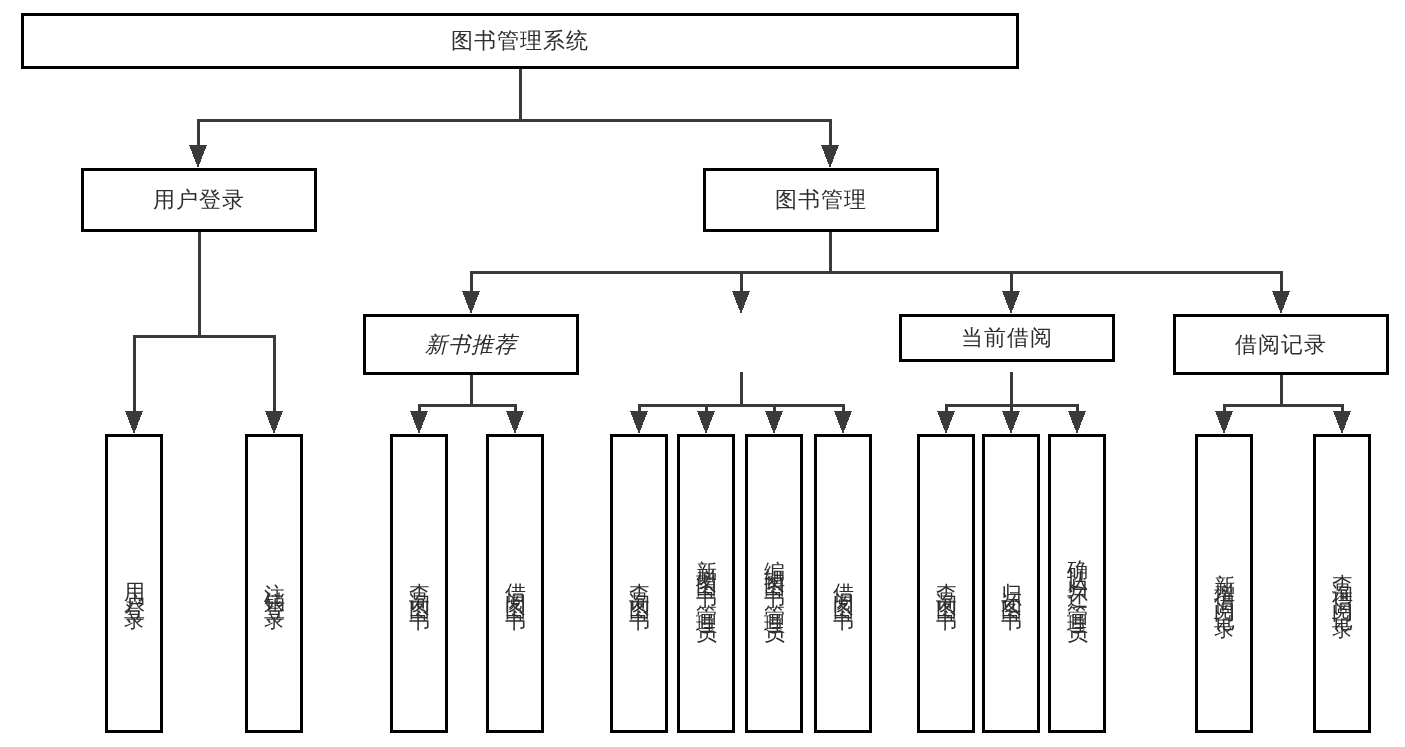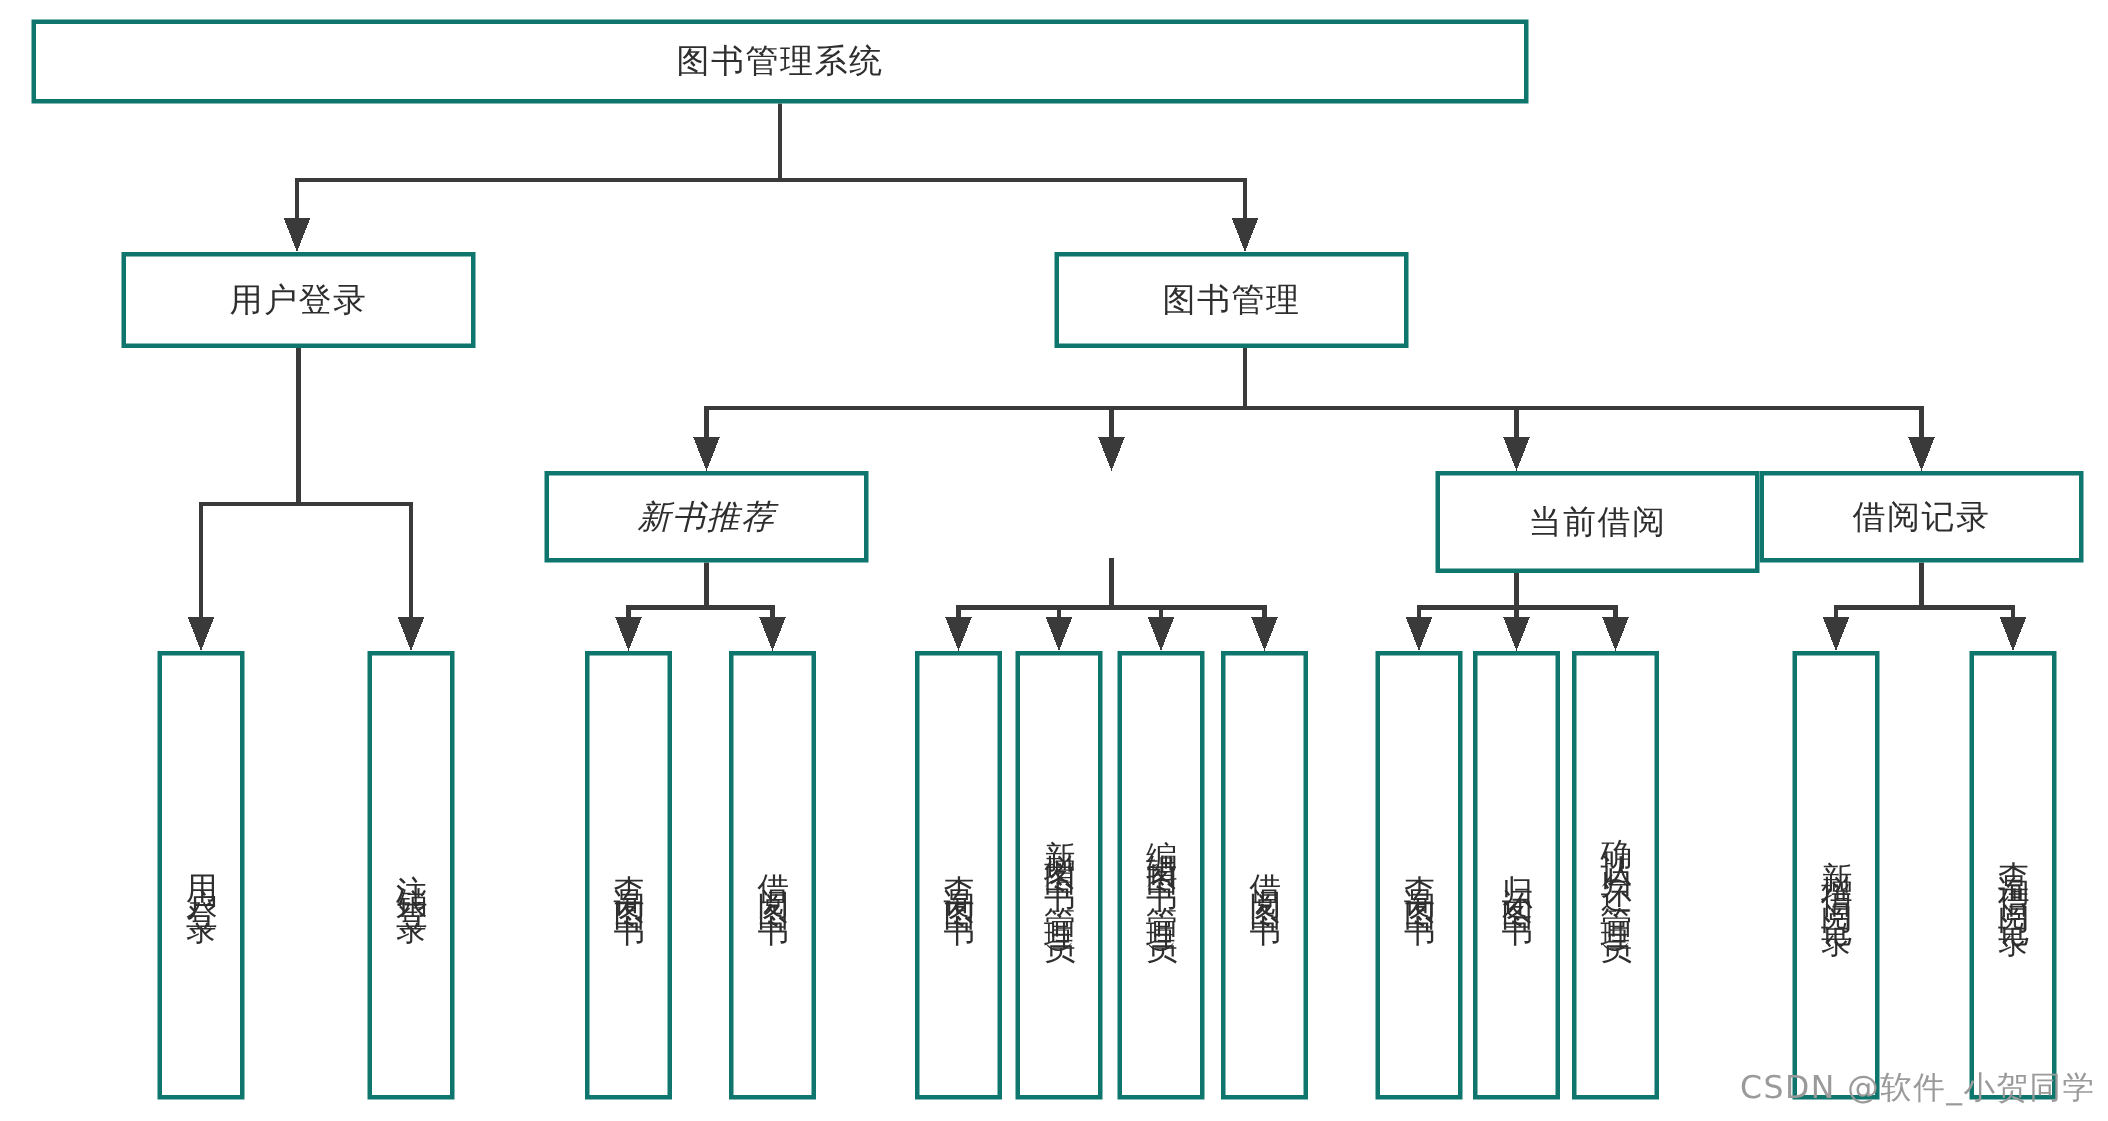--- a/index.html
+++ b/index.html
@@ -16,21 +16,21 @@
     left: 0; top: 0;
     width: 1405px; height: 747px;
     z-index: 1;
   }
   svg.connectors line { stroke: #3a3a3a; stroke-width: 3; }
   svg.connectors polygon { fill: #3a3a3a; }
   .box {
     position: absolute;
     box-sizing: border-box;
     background: #ffffff;
-    border: 3px solid #0f766e;
+    border: 3px solid #000000;
     display: flex;
     align-items: center;
     justify-content: center;
     color: #2e2e2e;
     z-index: 2;
   }
   .h-box { font-size: 22px; letter-spacing: 1px; }
   .v-box { width: 58px; height: 299px; top: 434px; }
   .v-box .vtext {
     writing-mode: vertical-rl;
@@ -124,21 +124,21 @@
   <div class="box h-box" style="left:81px; top:168px; width:236px; height:64px;">
     <span>用户登录</span>
   </div>
   <div class="box h-box" style="left:703px; top:168px; width:236px; height:64px;text-align:center;">
     <span>图书管理</span>
   </div>
 
   <div class="box h-box" style="left:363px; top:314px; width:216px; height:61px;font-style:italic;">
     <span>新书推荐</span>
   </div>
-  <div class="box h-box" style="left:957px; top:314px; width:216px; height:68px;">
+  <div class="box h-box" style="left:899px; top:314px; width:216px; height:48px;">
     <span>当前借阅</span>
   </div>
   <div class="box h-box" style="left:1173px; top:314px; width:216px; height:61px;">
     <span>借阅记录</span>
   </div>
 
   <div class="box v-box" style="left:105px;">
     <span class="vtext">用户登录</span>
   </div>
   <div class="box v-box" style="left:245px;">
@@ -175,15 +175,14 @@
     <span class="vtext">确认归还（管理员）</span>
   </div>
 
   <div class="box v-box" style="left:1195px;">
     <span class="vtext">新增借阅记录</span>
   </div>
   <div class="box v-box" style="left:1313px;">
     <span class="vtext">查询借阅记录</span>
   </div>
 
-  <div class="watermark">CSDN @软件_小贺同学</div>
 
 </div>
 
 </body></html>

